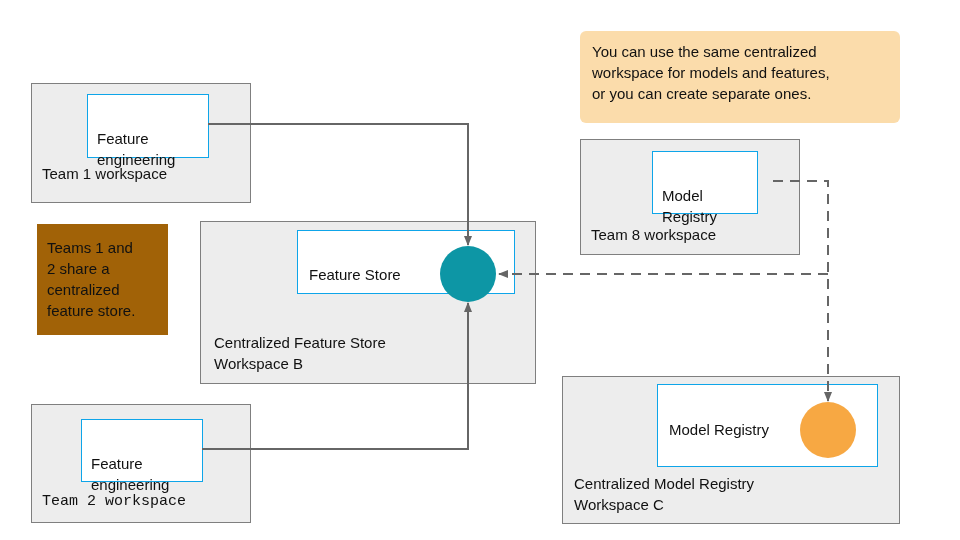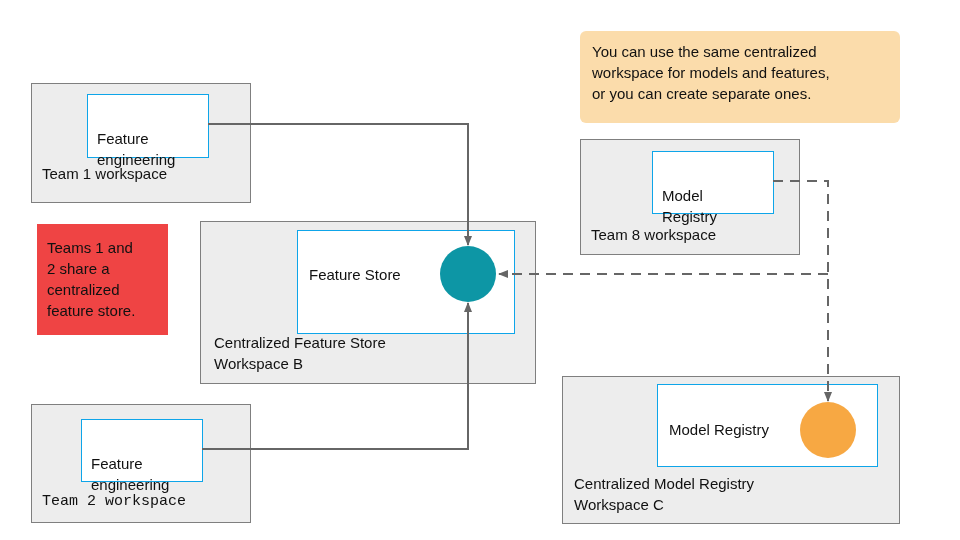--- a/index.html
+++ b/index.html
@@ -62,44 +62,44 @@
 
   <div class="ws" style="left: 31px; top: 404px; width: 220px; height: 119px; background-color: rgb(237, 237, 237);">
     <div class="inner" style="left:49px; top:14px; width:122px; height:63px;">
       <span class="txt">Feature
 engineering</span>
     </div>
     <div class="ws-label" style="bottom:10px;font-family:Liberation Mono, monospace;">Team 2 workspace</div>
   </div>
 
   <div class="ws" style="left: 580px; top: 139px; width: 220px; height: 116px; background-color: rgb(237, 237, 237);">
-    <div class="inner" style="left:71px; top:11px; width:122px; height:63px;">
+    <div class="inner" style="left:71px; top:11px; width:106px; height:63px;">
       <span class="txt">Model
 Registry</span>
     </div>
     <div class="ws-label" style="bottom:9px;">Team 8 workspace</div>
   </div>
 
   <div class="ws" style="left: 200px; top: 221px; width: 336px; height: 163px; background-color: rgb(237, 237, 237);">
-    <div class="inner" style="left:96px; top:8px; width:218px; height:104px;">
+    <div class="inner" style="left:96px; top:8px; width:218px; height:64px;">
       <span class="txt" style="padding-left:11px;">Feature Store</span>
     </div>
     <div class="ws-label" style="left:13px; bottom:9px;">Centralized Feature Store
 Workspace B</div>
   </div>
 
   <div class="ws" style="left: 562px; top: 376px; width: 338px; height: 148px; background-color: rgb(237, 237, 237);">
     <div class="inner" style="left:94px; top:7px; width:221px; height:83px;">
       <span class="txt" style="padding-left:11px; padding-top:13px;">Model Registry</span>
     </div>
     <div class="ws-label" style="left:11px; bottom:8px;">Centralized Model Registry
 Workspace C</div>
   </div>
 
-  <div class="note" style="left: 37px; top: 224px; width: 131px; height: 111px; padding: 13px 8px 0px 10px; background-color: #ef4444;">Teams 1 and
+  <div class="note" style="left: 37px; top: 224px; width: 131px; height: 111px; padding: 13px 8px 0px 10px; background-color: #a16207;">Teams 1 and
 2 share a
 centralized
 feature store.</div>
 
   <div class="note" style="left: 580px; top: 31px; width: 320px; height: 92px; padding: 10px 8px 0px 12px; background-color: rgb(251, 220, 171); border-radius: 6px;">You can use the same centralized
 workspace for models and features,
 or you can create separate ones.</div>
 
   <svg id="overlay" width="960" height="540" viewBox="0 0 960 540">
     <defs>

